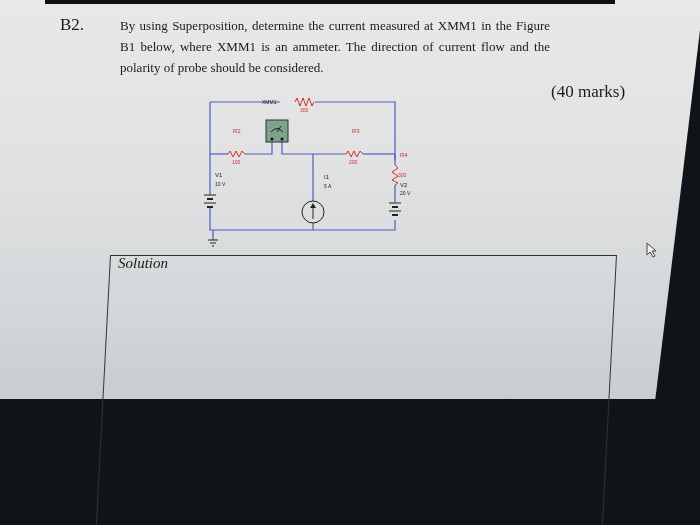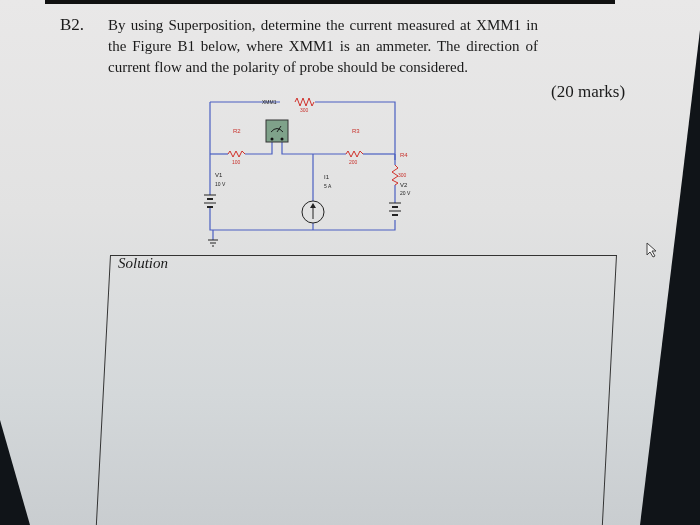--- a/index.html
+++ b/index.html
@@ -1,42 +1,42 @@
 <!DOCTYPE html>
 <html><head>
 <meta charset="utf-8">
 <style>
   html, body { margin:0; padding:0; }
   body { width:700px; height:525px; overflow:hidden; background:#101418; position:relative; font-family:"Liberation Serif", serif; }
   .page {
-    position:absolute; left:0; top:0; width:700px; height:525px;
+    position:absolute; left:0; top:0; width:700px; height:399px;
     background: linear-gradient(180deg, #e9e8e8 0%, #e2e2e2 40%, #d4d8da 75%, #c9cdd0 100%);
     clip-path: polygon(0 0, 700px 0, 700px 30px, 682px 180px, 640px 525px, 30px 525px, 0 420px);
   }
   .topbar { position:absolute; left:45px; top:0; width:570px; height:4px; background:#111; }
   .q-num { position:absolute; left:60px; top:15px; font-size:17px; color:#1a1a1a; }
-  .q-text { position:absolute; left:108px; top:15px; width:430px; font-size:15px; line-height:21px; color:#1a1a1a; text-align:justify; }
+  .q-text { position:absolute; left:120px; top:15px; width:430px; font-size:13px; line-height:21px; color:#1a1a1a; text-align:justify; }
   .marks { position:absolute; left:551px; top:82px; font-size:17px; color:#1a1a1a; }
   .figure { position:absolute; left:200px; top:95px; width:215px; height:155px; }
   .solution-box {
     position:absolute; left:110px; top:255px; width:505px; height:290px;
     border:1px solid #333; transform: skewX(-3deg); transform-origin: top left;
   }
   .solution-label { position:absolute; left:118px; top:255px; font-size:15px; color:#1a1a1a;font-style:italic; }
   .cursor { position:absolute; left:646px; top:242px; }
 </style>
 </head>
 <body>
 
 <div class="page">
   <div class="topbar"></div>
 
   <div class="q-num">B2.</div>
   <div class="q-text">By using Superposition, determine the current measured at XMM1 in the Figure B1 below, where XMM1 is an ammeter. The direction of current flow and the polarity of probe should be considered.</div>
-  <div class="marks">(20 marks)</div>
+  <div class="marks">(40 marks)</div>
 
   <svg class="figure" viewBox="0 0 215 155" width="215" height="155" font-family="Liberation Sans, sans-serif">
     <g stroke="#4a5fc1" stroke-width="1.2" fill="none">
 
       <polyline points="10,7 80,7"></polyline>
       <polyline points="115,7 195,7 195,65"></polyline>
 
       <polyline points="10,7 10,100"></polyline>
       <polyline points="10,112 10,135 195,135 195,125"></polyline>
 

